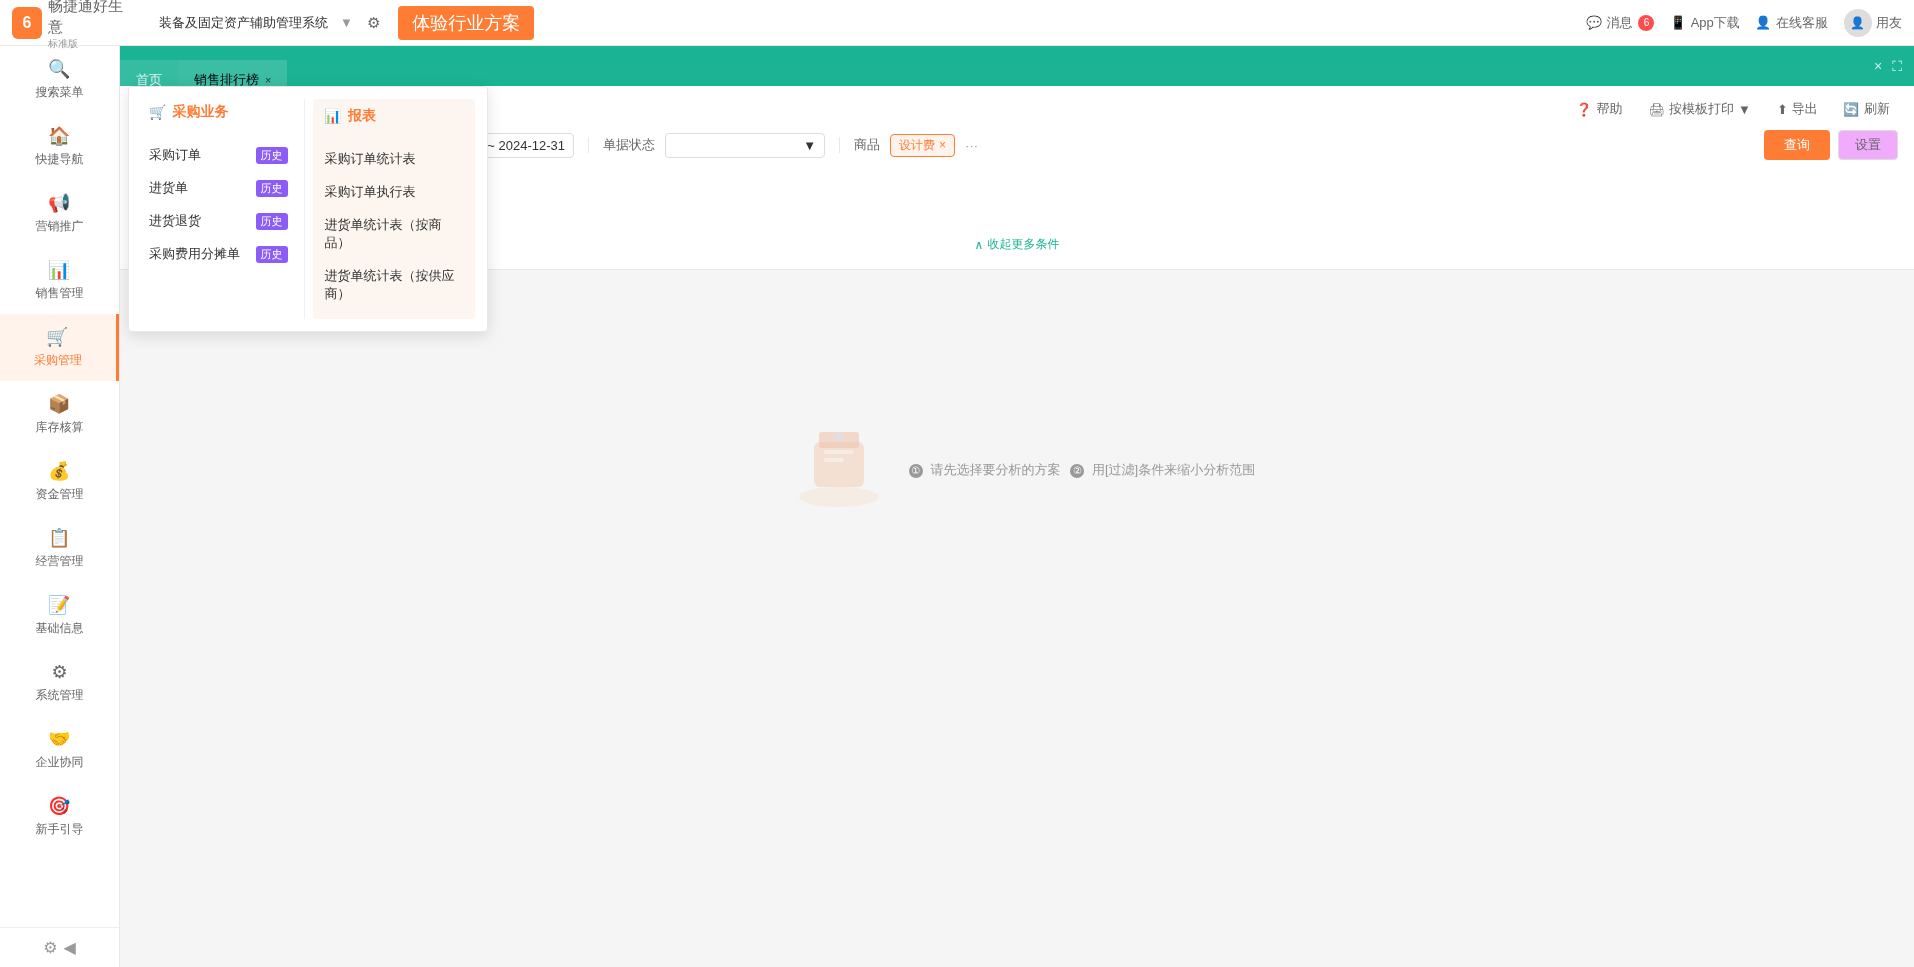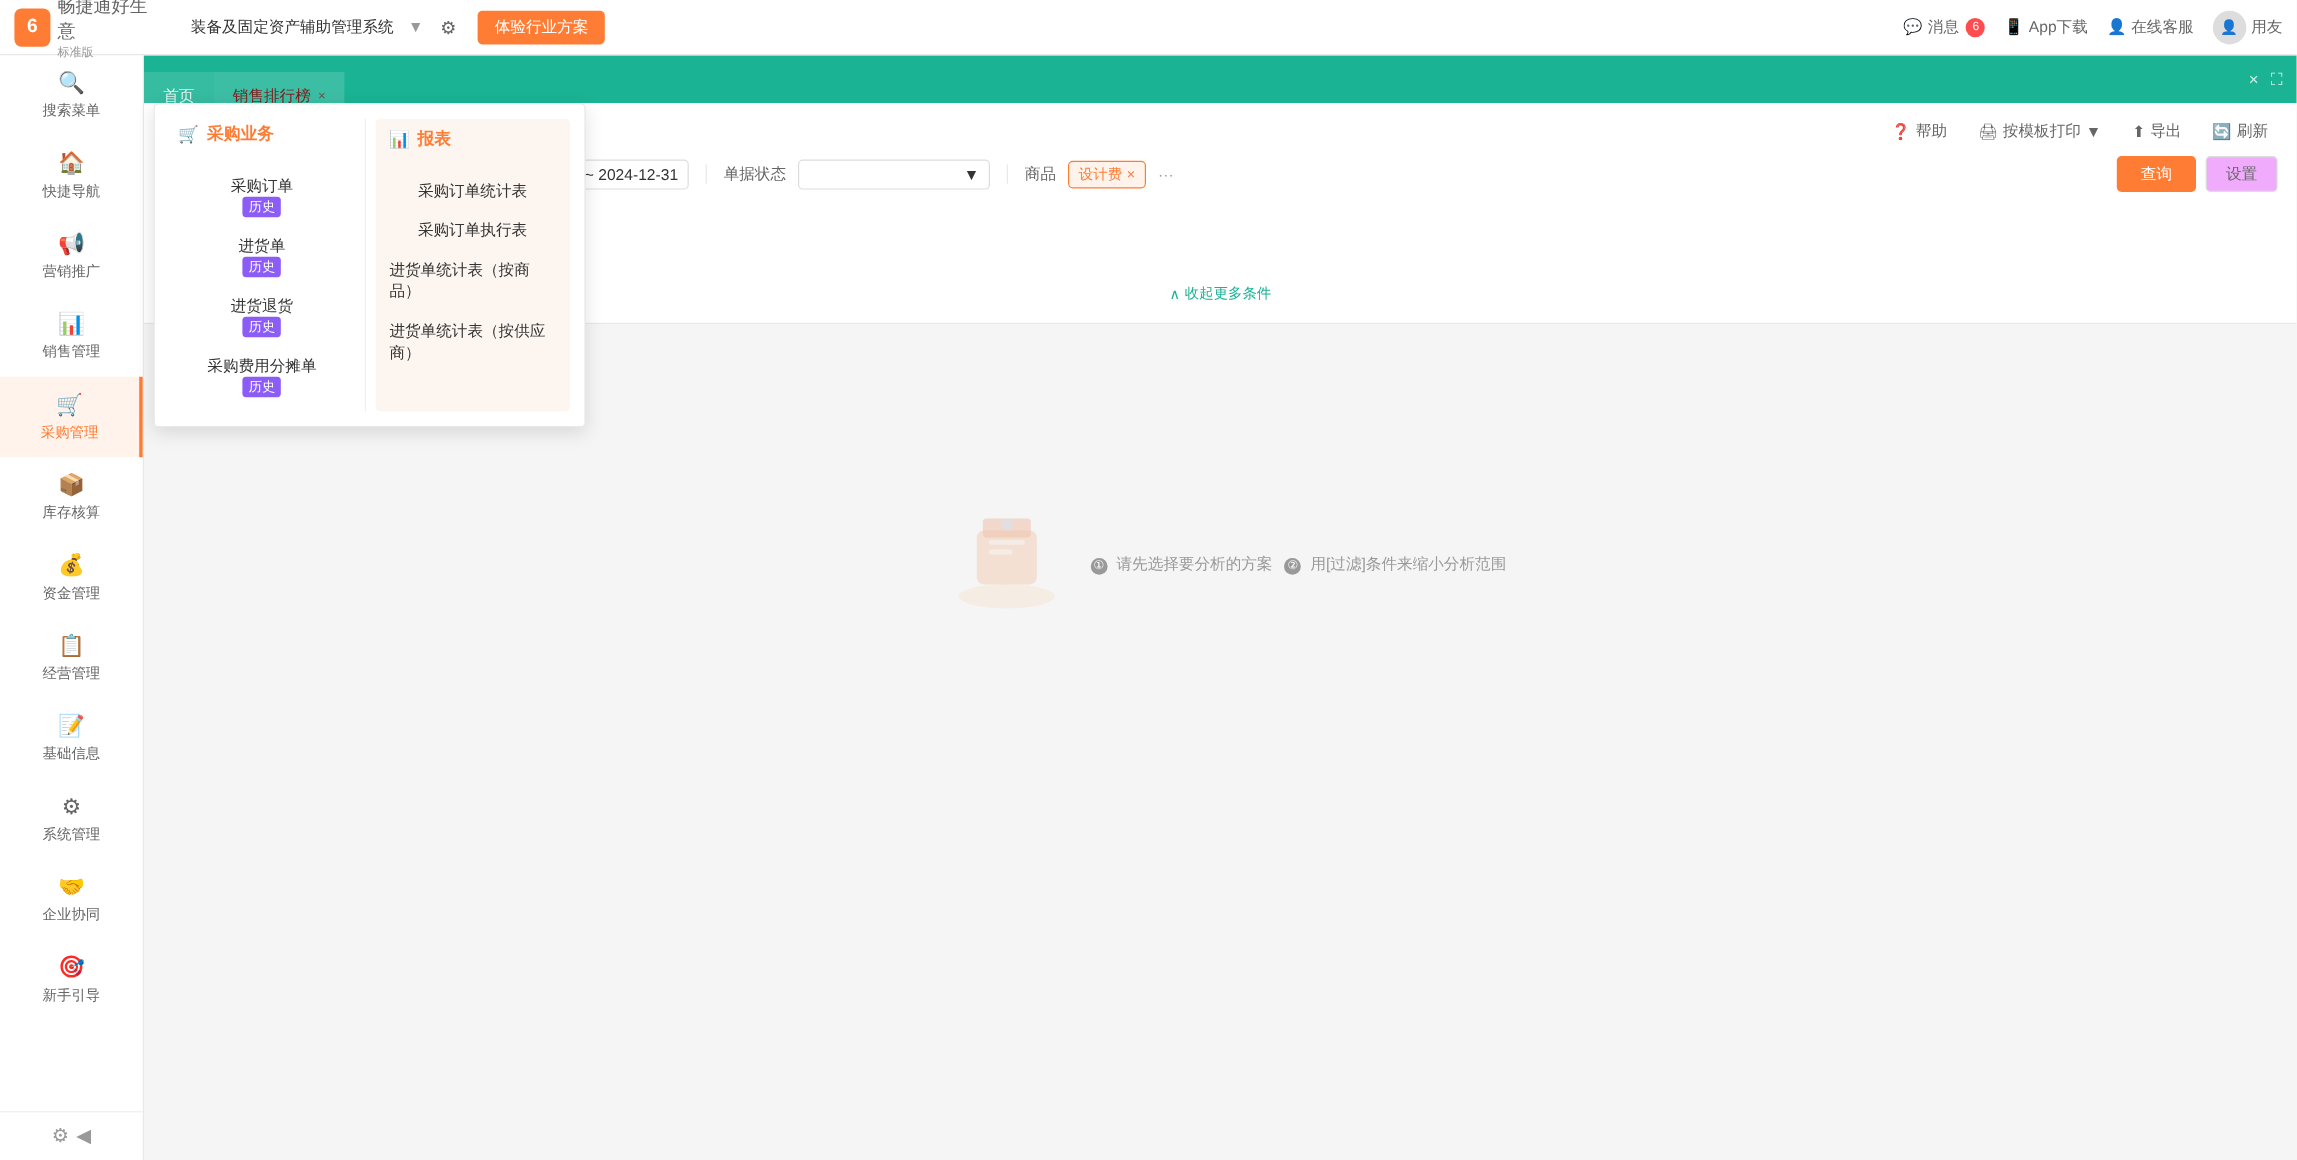--- a/index.html
+++ b/index.html
@@ -40,21 +40,21 @@
     .system-title { font-size: 13px; color: #333; margin-left: 27px; }
     .title-arrow { color: #999; margin-left: 4px; cursor: pointer; }
     .settings-icon { color: #666; cursor: pointer; font-size: 15px; margin-left: 6px; }
     .industry-btn {
       background: #ff7c35;
       color: #fff;
       border: none;
       padding: 5px 14px;
       border-radius: 4px;
       cursor: pointer;
-      font-size: 13px;
+      font-size: 18px;
       margin-left: 10px;
     }
     .header-right {
       display: flex;
       align-items: center;
       gap: 16px;
       color: #666;
       font-size: 13px;
     }
     .header-right-item {
@@ -111,21 +111,21 @@
       background: #1ab394;
       display: flex;
       align-items: center;
       height: 40px;
       padding: 0 0;
     }
     .tab-item {
       padding: 0 16px; height: 40px; display: flex; align-items: center;
       cursor: pointer; color: rgba(255,255,255,0.85); font-size: 13px; gap: 6px; margin-top: 28px;
     }
-    .tab-item.active { background: rgba(255,255,255,0.15); color: #7f1d1d; justify-content: flex-end; }
+    .tab-item.active { background: rgba(255,255,255,0.15); color: #000000; justify-content: flex-end; }
     .tab-item:first-child { background: rgba(255,255,255,0.12); }
     .tab-close { font-size: 11px; opacity: 0.7; }
     .tab-spacer { flex: 1; }
     .tab-actions { display: flex; gap: 2px; padding-right: 8px; }
     .tab-action-btn { color: rgba(255,255,255,0.8); cursor: pointer; font-size: 14px; padding: 4px; }
 
     
     .page-content { flex: 1; background: #f5f5f5; overflow: auto; position: relative; }
 
     
@@ -194,21 +194,20 @@
     .menu-section { flex: 1; padding: 4px 8px; }
     .menu-section-title {
       font-size: 14px; font-weight: bold; color: #ff7c35;
       display: flex; align-items: center; gap: 6px;
       margin-bottom: 12px; padding-bottom: 6px;
     }
     .menu-item {
       display: flex; align-items: center; justify-content: space-between;
       padding: 7px 0; cursor: pointer; color: #333; font-size: 13px;
       border-bottom: 1px solid transparent;
-      flex-direction: column;
     }
     .menu-item-badge {
       background: #8b5cf6; color: #fff; border-radius: 3px;
       font-size: 11px; padding: 1px 5px;
     }
     .menu-divider { width: 1px; background: #f0f0f0; margin: 0 8px; }
     .right-section { background: #fdf6f0; border-radius: 4px; padding: 8px 12px; flex: 1; }
     .right-section .menu-section-title { color: #ff7c35; }
 
     

